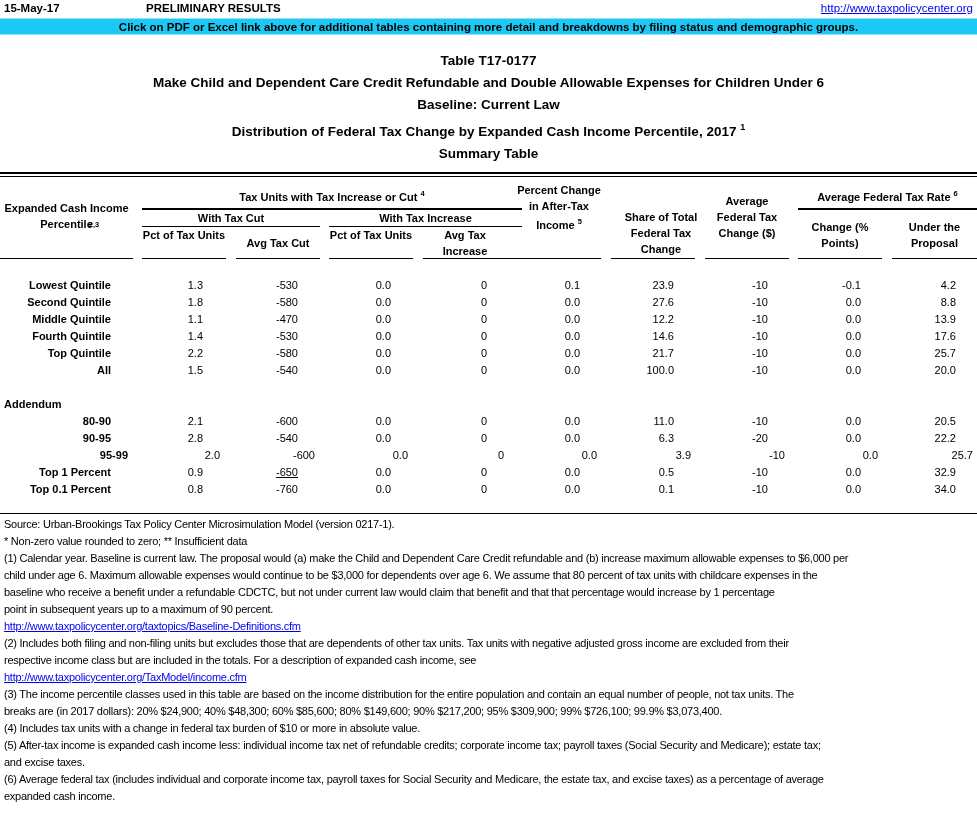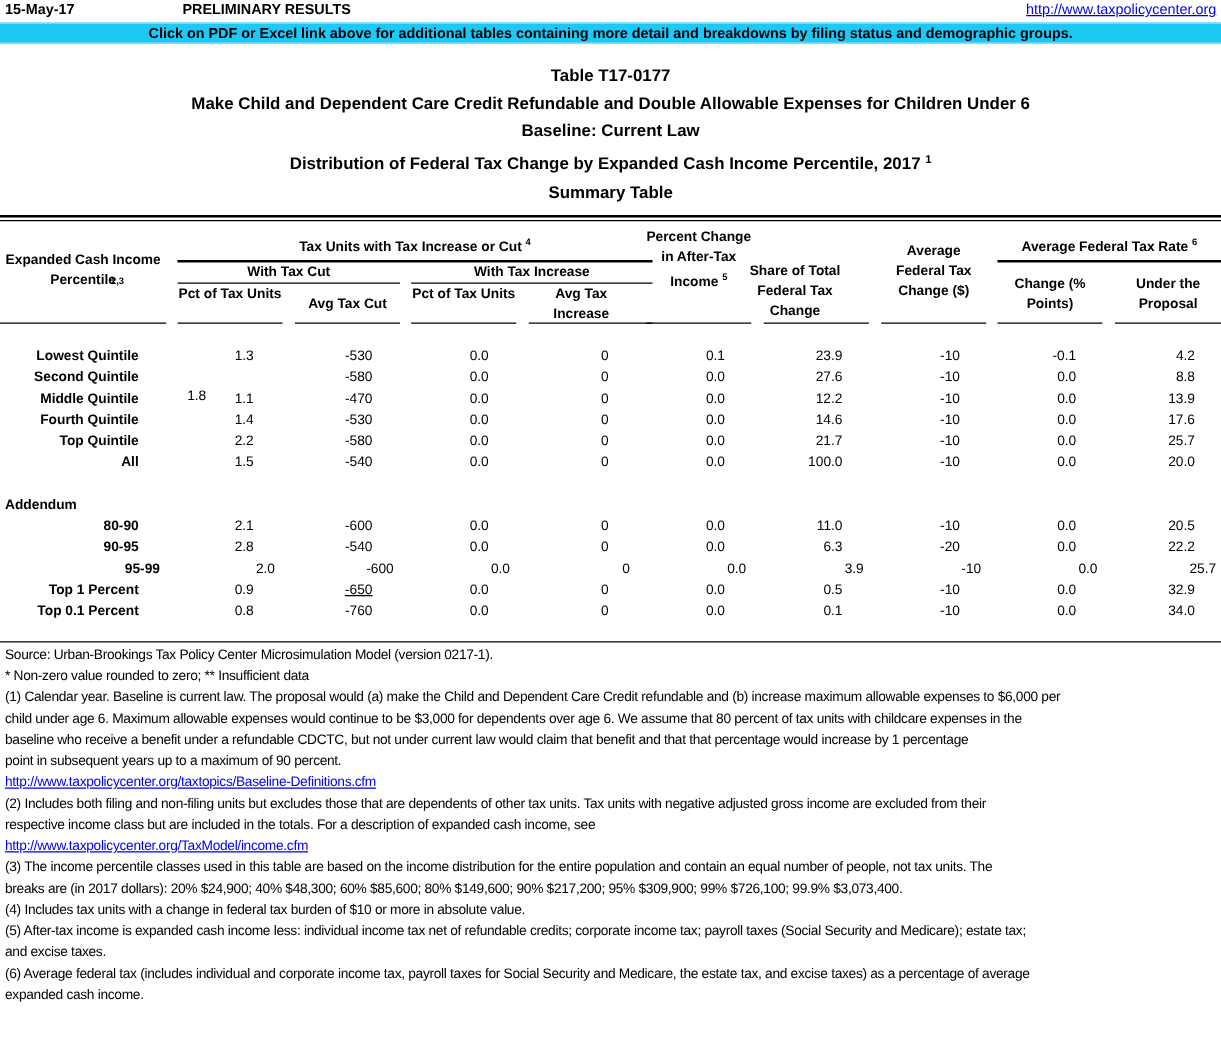--- a/index.html
+++ b/index.html
@@ -76,42 +76,42 @@
 
 <div class="hdr" style="left:142px; top:186px; width:380px;"><span>Tax Units with Tax Increase or Cut</span> <sup>4</sup></div>
 <div class="hdr" style="left:142px; top:210px; width:178px;">With Tax Cut</div>
 <div class="hdr" style="left:329px; top:210px; width:193px;">With Tax Increase</div>
 <div class="hdr" style="left:142px; top:227px; width:84px;">Pct of Tax Units</div>
 <div class="hdr" style="left:236px; top:235px; width:84px;">Avg Tax Cut</div>
 <div class="hdr" style="left:329px; top:227px; width:84px;">Pct of Tax Units</div>
 <div class="hdr" style="left:423px; top:227px; width:84px;">Avg Tax Increase</div>
 
 <div class="hdr" style="left:517px; top:182px; width:84px;"><span>Percent Change in After-Tax Income</span> <sup>5</sup></div>
-<div class="hdr" style="left:594px; top:209px; width:84px;">Share of Total Federal Tax Change</div>
+<div class="hdr" style="left:619px; top:209px; width:84px;">Share of Total Federal Tax Change</div>
 <div class="hdr" style="left:705px; top:193px; width:84px;">Average Federal Tax Change ($)</div>
 <div class="hdr" style="left:798px; top:186px; width:179px;"><span>Average Federal Tax Rate</span> <sup>6</sup></div>
 <div class="hdr" style="left:798px; top:219px; width:84px;">Change (% Points)</div>
 <div class="hdr" style="left:892px; top:219px; width:85px;">Under the Proposal</div>
 
 <div id="main-rows">
     <div class="row" style="top: 277px;">
       <span class="lbl">Lowest Quintile</span>
       <span class="c" style="right: 774px;">1.3</span>
       <span class="c" style="right: 679px;">-530</span>
       <span class="c" style="right: 586px;">0.0</span>
       <span class="c" style="right: 490px;">0</span>
       <span class="c" style="right: 397px;">0.1</span>
       <span class="c" style="right: 303px;">23.9</span>
       <span class="c" style="right: 209px;">-10</span>
       <span class="c" style="right: 116px;">-0.1</span>
       <span class="c" style="right: 21px;">4.2</span>
     </div>
     <div class="row" style="top: 294px;">
       <span class="lbl">Second Quintile</span>
-      <span class="c" style="right: 812px; margin-top: 15px;">1.8</span>
+      <span class="c" style="right: 774px;">1.8</span>
       <span class="c" style="right: 679px;">-580</span>
       <span class="c" style="right: 586px;">0.0</span>
       <span class="c" style="right: 490px;">0</span>
       <span class="c" style="right: 397px;">0.0</span>
       <span class="c" style="right: 303px;">27.6</span>
       <span class="c" style="right: 209px;">-10</span>
       <span class="c" style="right: 116px;">0.0</span>
       <span class="c" style="right: 21px;">8.8</span>
     </div>
     <div class="row" style="top: 311px;">

